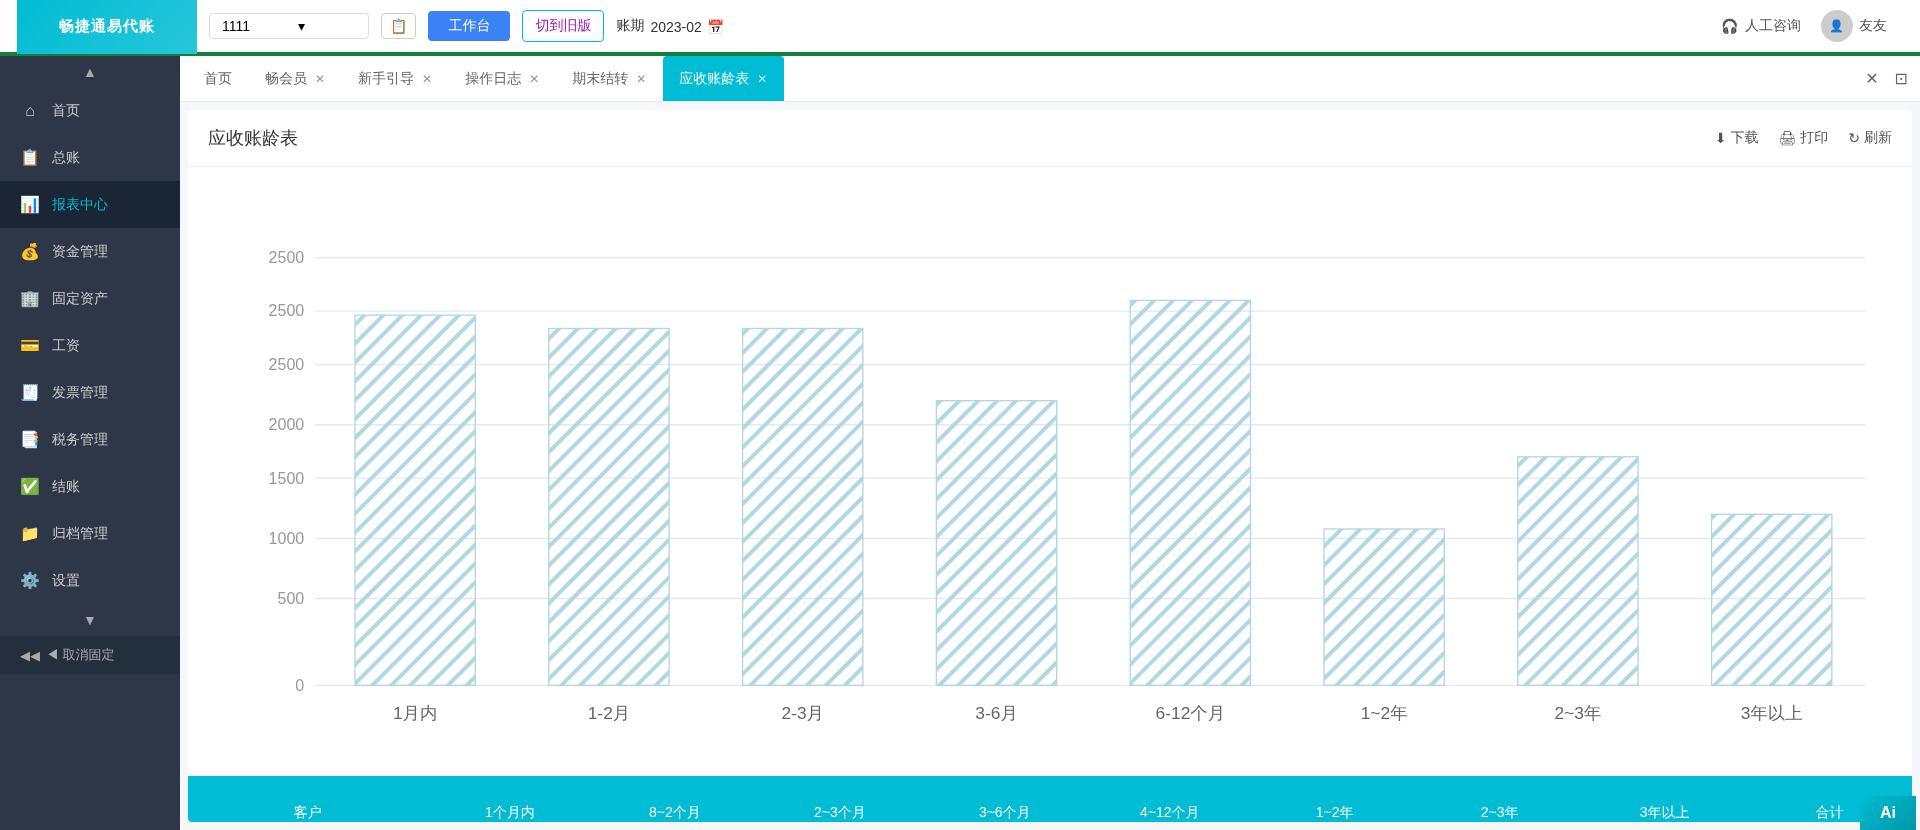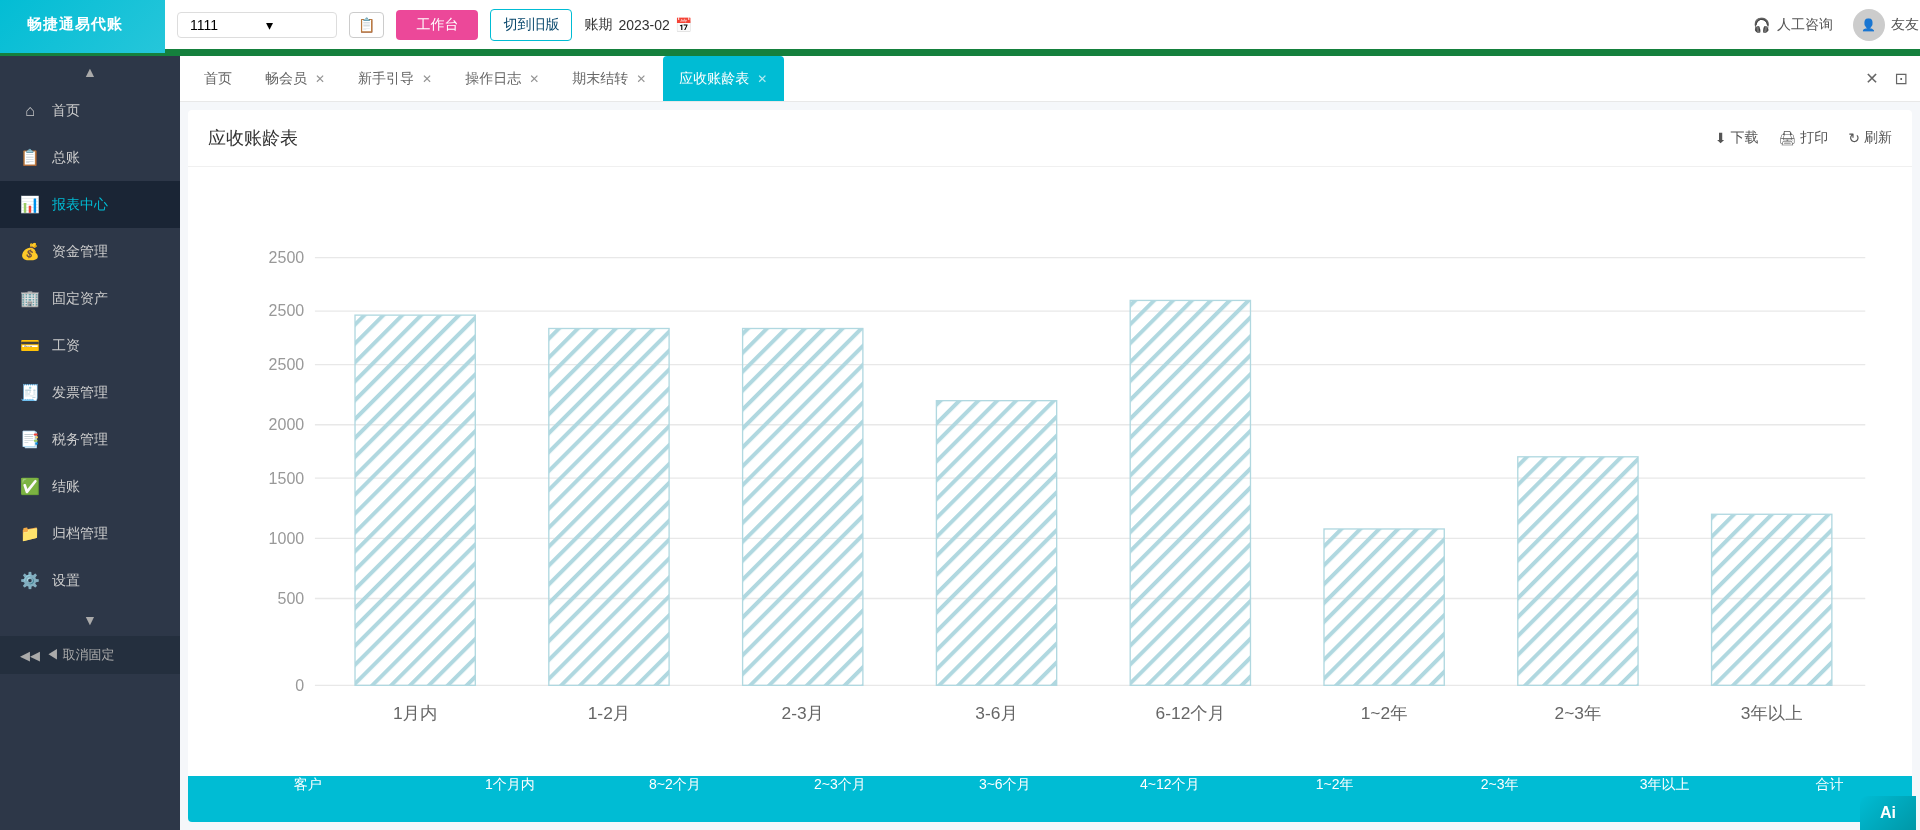--- a/index.html
+++ b/index.html
@@ -4,22 +4,22 @@
   <style>
     * { box-sizing: border-box; margin: 0; padding: 0; }
     body { font-family: 'Microsoft YaHei', Arial, sans-serif; font-size: 14px; background: #f0f2f5; display: flex; flex-direction: column; height: 830px; overflow: hidden; }
 
     
     .header {
       height: 56px;
       background: #fff;
       display: flex;
       align-items: center;
-      border-bottom: 7px solid #15803d;
-      padding: 0 1px;
+      border-bottom: 4px solid #15803d;
+      padding: 0 33px;
       flex-shrink: 0;
       gap: 12px;
     }
     .logo-area {
       width: 180px;
       background: linear-gradient(135deg, #00bcd4, #26c6da);
       height: 56px;
       display: flex;
       align-items: center;
       justify-content: center;
@@ -38,40 +38,40 @@
       gap: 18px;
       border: 1px solid #ddd;
       border-radius: 4px;
       padding: 4px 12px;
       cursor: pointer;
       min-width: 160px;
       background: #fff;
     }
     .company-selector span { flex: 1; }
     .btn-workbench {
-      background: #ec4899;
+      background: #3b82f6;
       color: #fff;
       border: none;
       border-radius: 4px;
       padding: 6px 20px;
       cursor: pointer;
       font-size: 14px;
     }
     .btn-switch {
       border: 1px solid #00bcd4;
-      color: #0c4a6e;
+      color: #a21caf;
       background: #fff;
       border-radius: 4px;
       padding: 6px 12px;
       cursor: pointer;
       font-size: 14px;
     }
     .period-area {
       display: flex;
-      align-items: center;
+      align-items: flex-end;
       gap: 6px;
       color: #333;
     }
     .header-right {
       margin-left: auto;
       display: flex;
       align-items: center;
       gap: 20px;
       color: #555;
     }
@@ -247,21 +247,21 @@
       flex: 1;
       padding: 16px 20px;
       overflow: hidden;
       text-align: center;
     }
 
     
     .table-header {
       background: #00bcd4;
       display: flex;
-      align-items: flex-start;
+      align-items: flex-end;
       height: 46px;
       flex-shrink: 0;
     }
     .table-col {
       flex: 1;
       text-align: center;
       color: #fff;
       font-size: 14px;
       font-weight: 500;
       padding: 0 8px;

